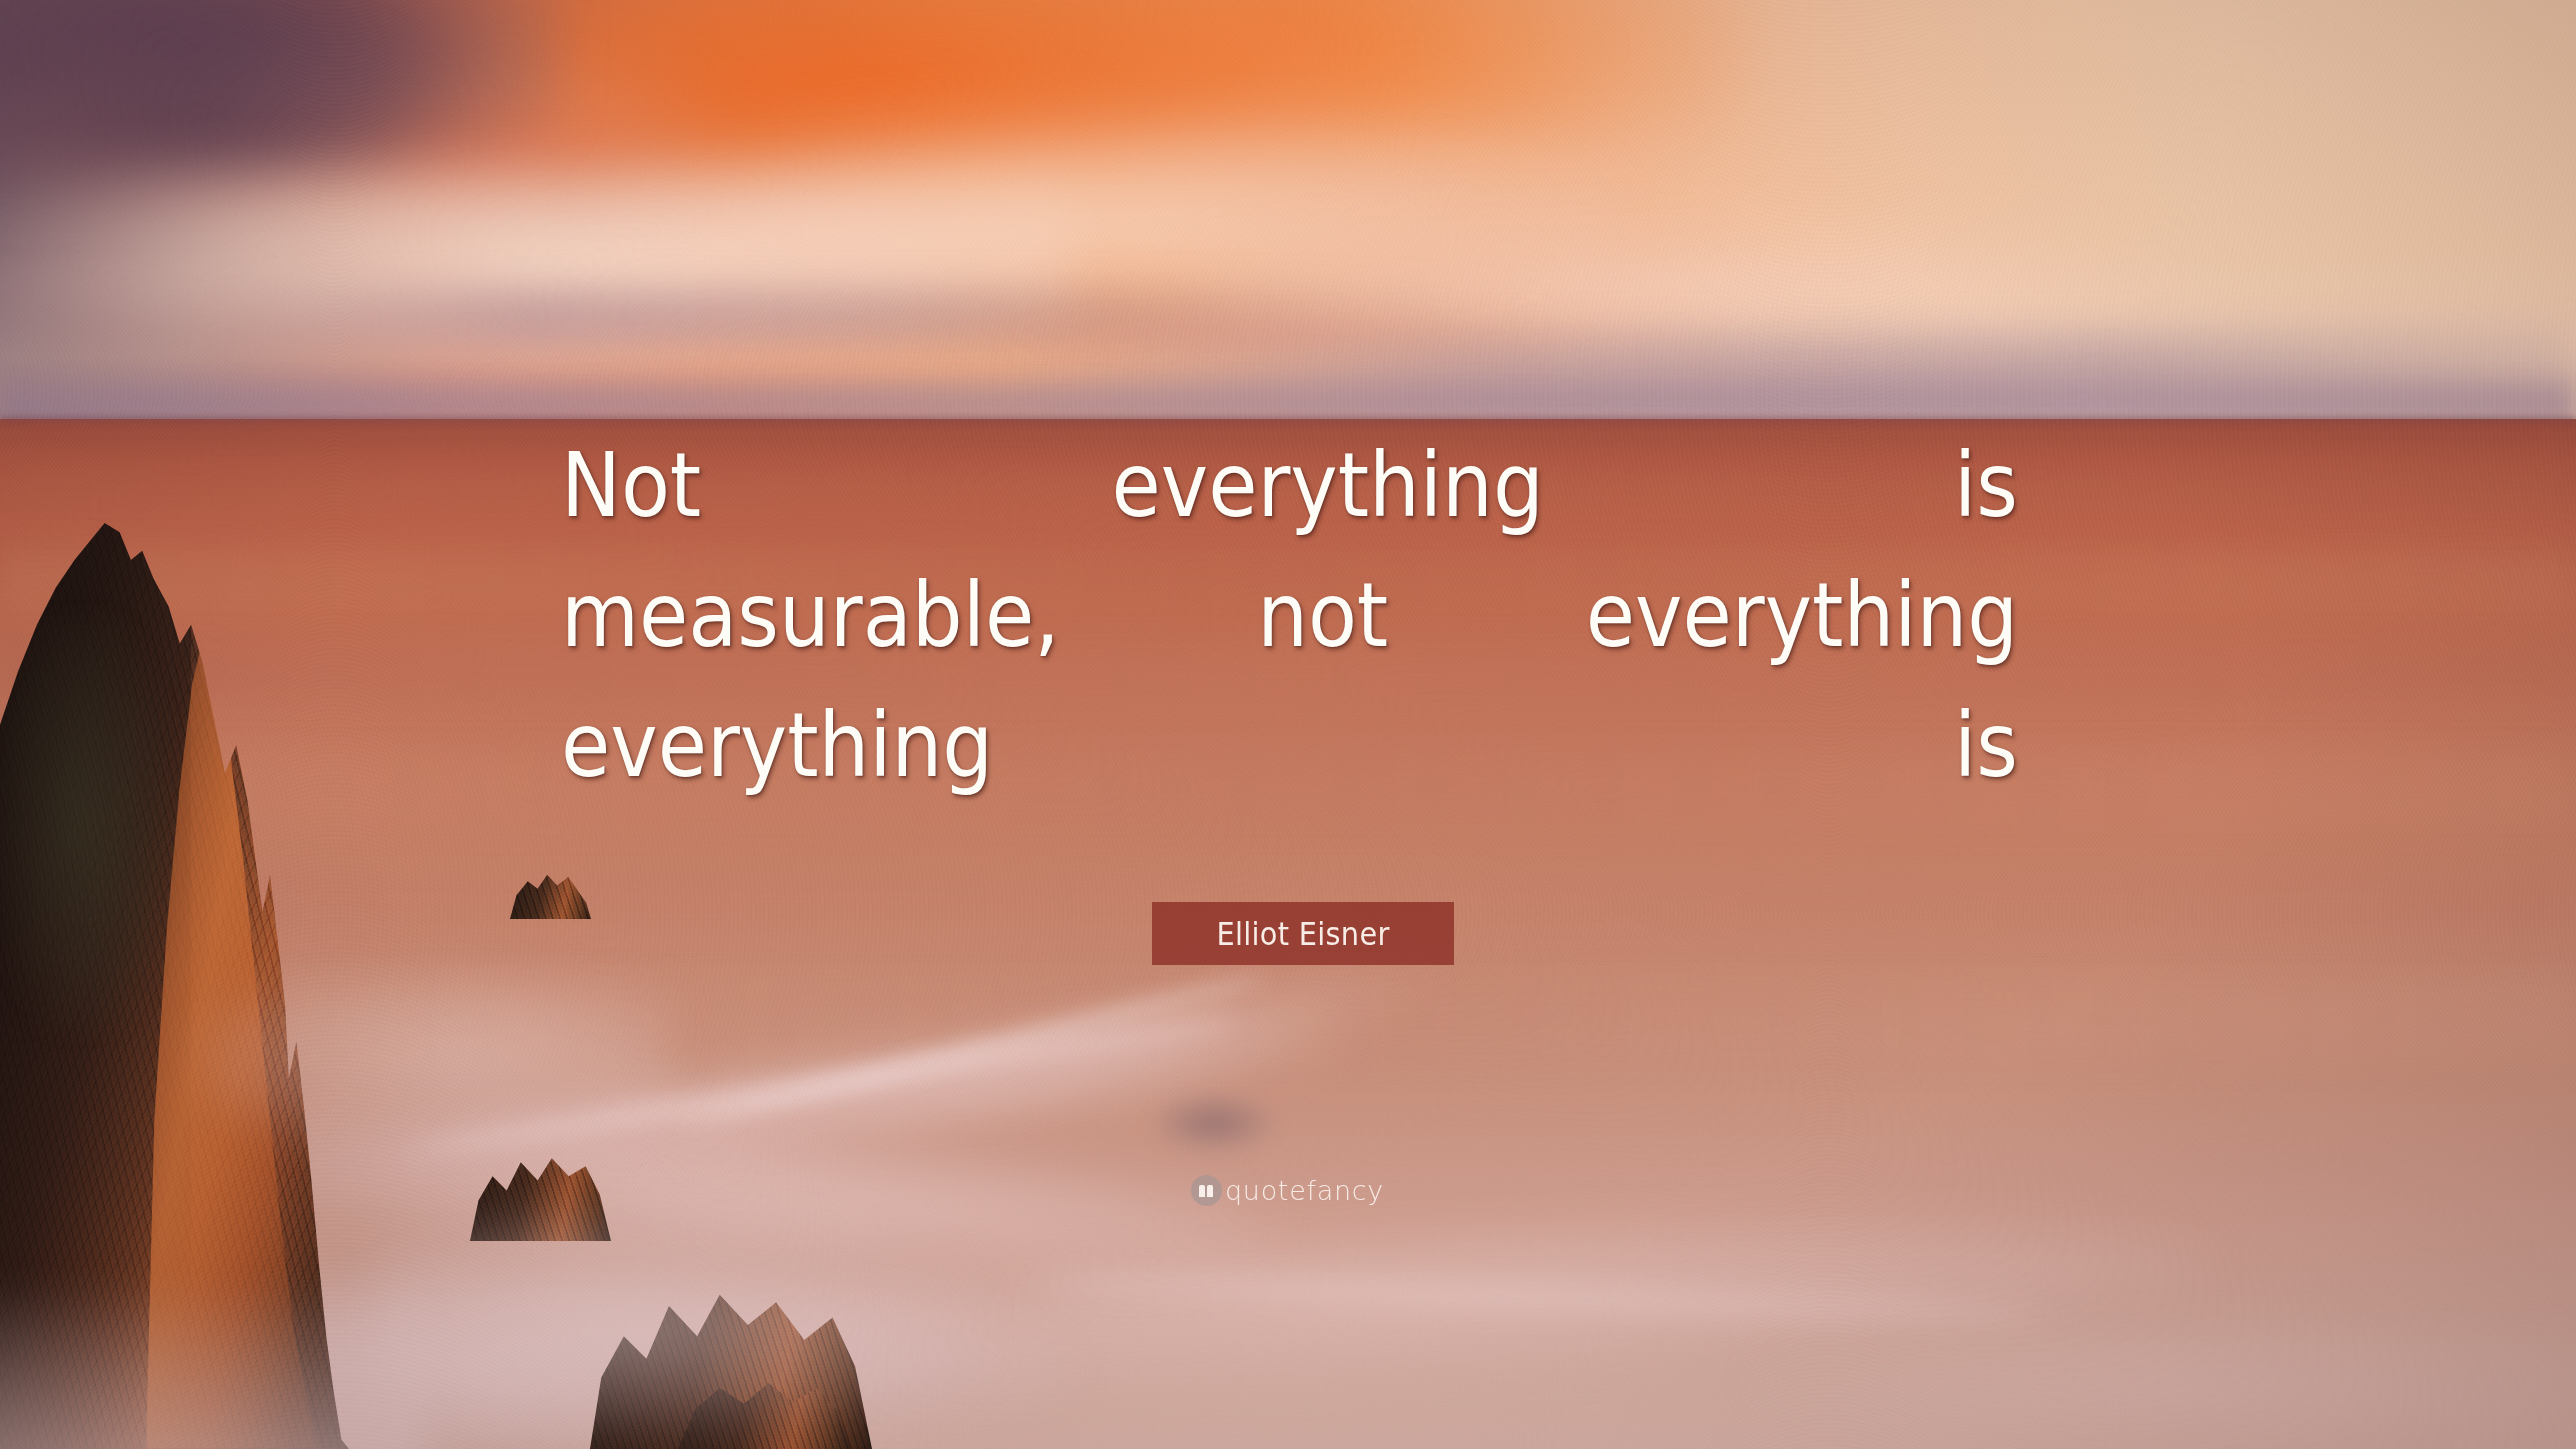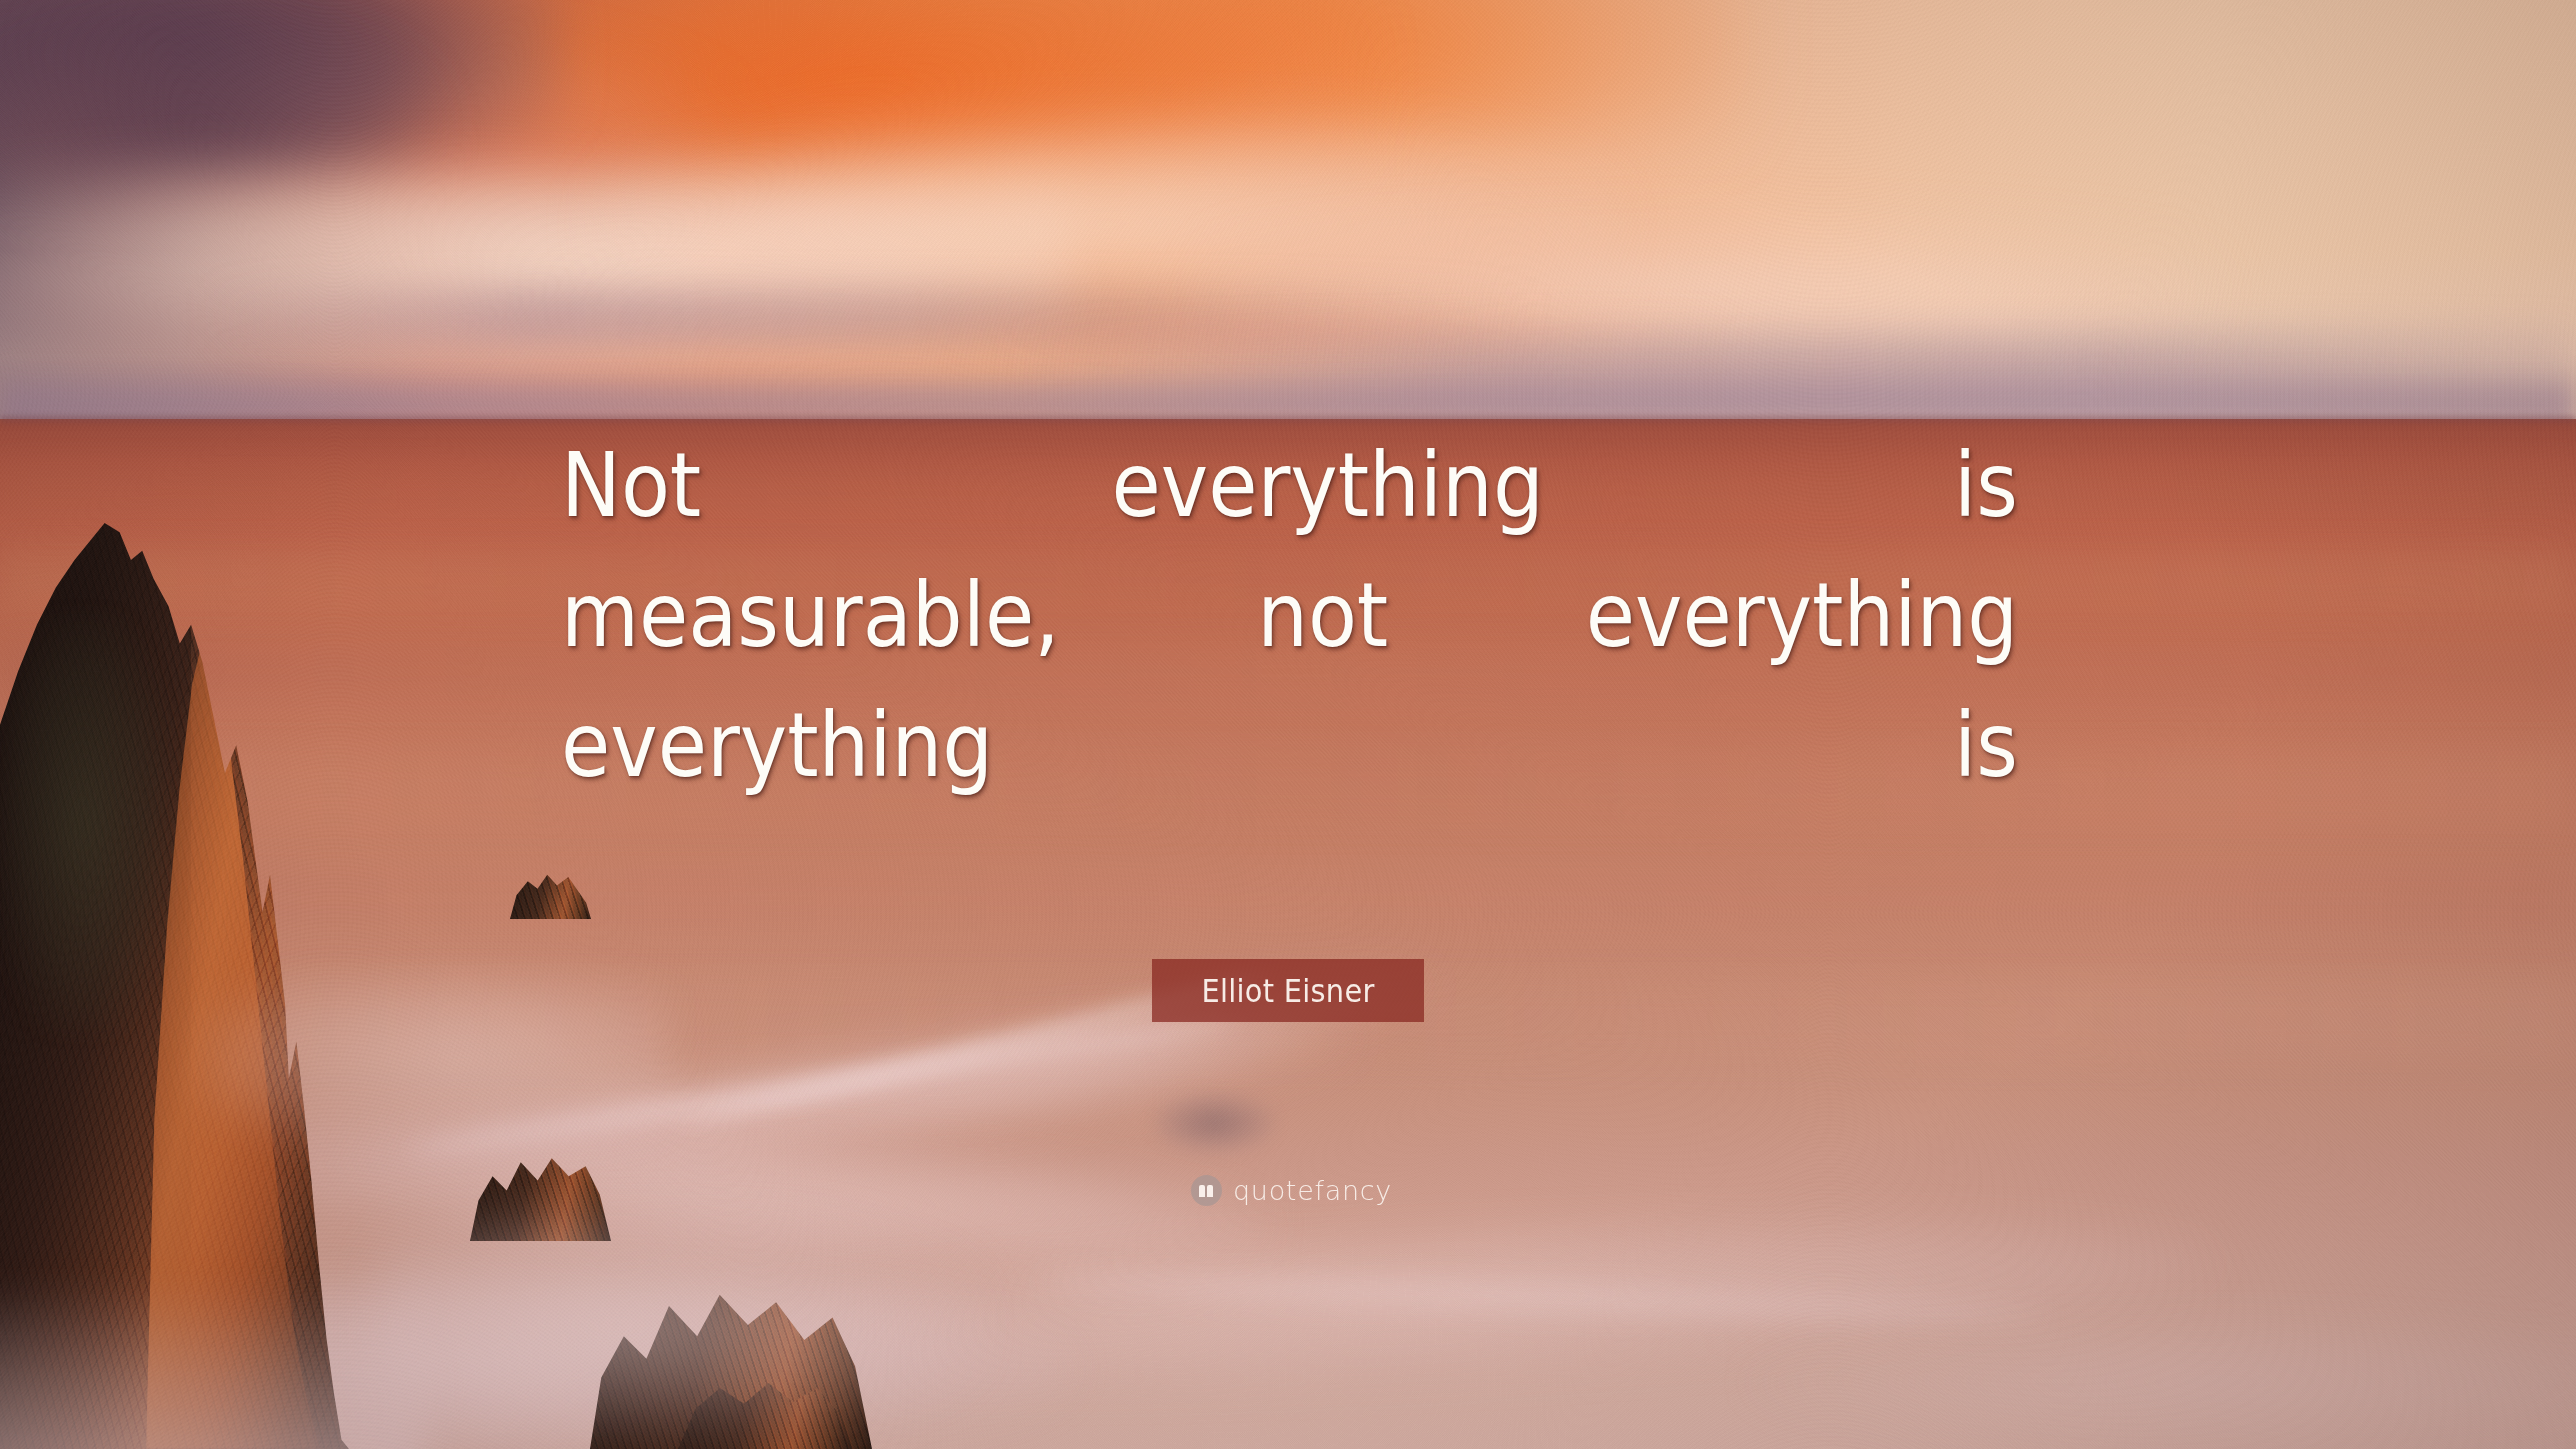--- a/index.html
+++ b/index.html
@@ -506,22 +506,22 @@
     text-shadow:
        2px 2.7px 4.7px rgba(70,26,20,0.50),
        0.7px 0.7px 2px rgba(80,34,24,0.42);
     white-space: nowrap;
   }
 
   
   .author-badge {
     position: absolute;
     left: 1152px;
-    top: 959px;
-    width: 272px;
+    top: 902px;
+    width: 302px;
     height: 63px;
     background: rgba(135,38,30,0.72);
     display: flex;
     align-items: center;
     justify-content: center;
   }
   .author-name {
     color: #f7ece6;
     font-family: "DejaVu Sans Condensed", "Liberation Sans Narrow", "Liberation Sans", sans-serif;
     font-weight: 400;
@@ -530,21 +530,21 @@
     white-space: nowrap;
   }
 
   
   .watermark {
     position: absolute;
     left: 1191px;
     top: 1175px;
     display: flex;
     align-items: center;
-    gap: 11px;
+    gap: 3px;
     opacity: 0.92;
   }
   .wm-circle {
     width: 31px; height: 31px;
     border-radius: 50%;
     background: rgba(168,150,148,0.78);
     display: flex;
     align-items: center;
     justify-content: center;
   }

